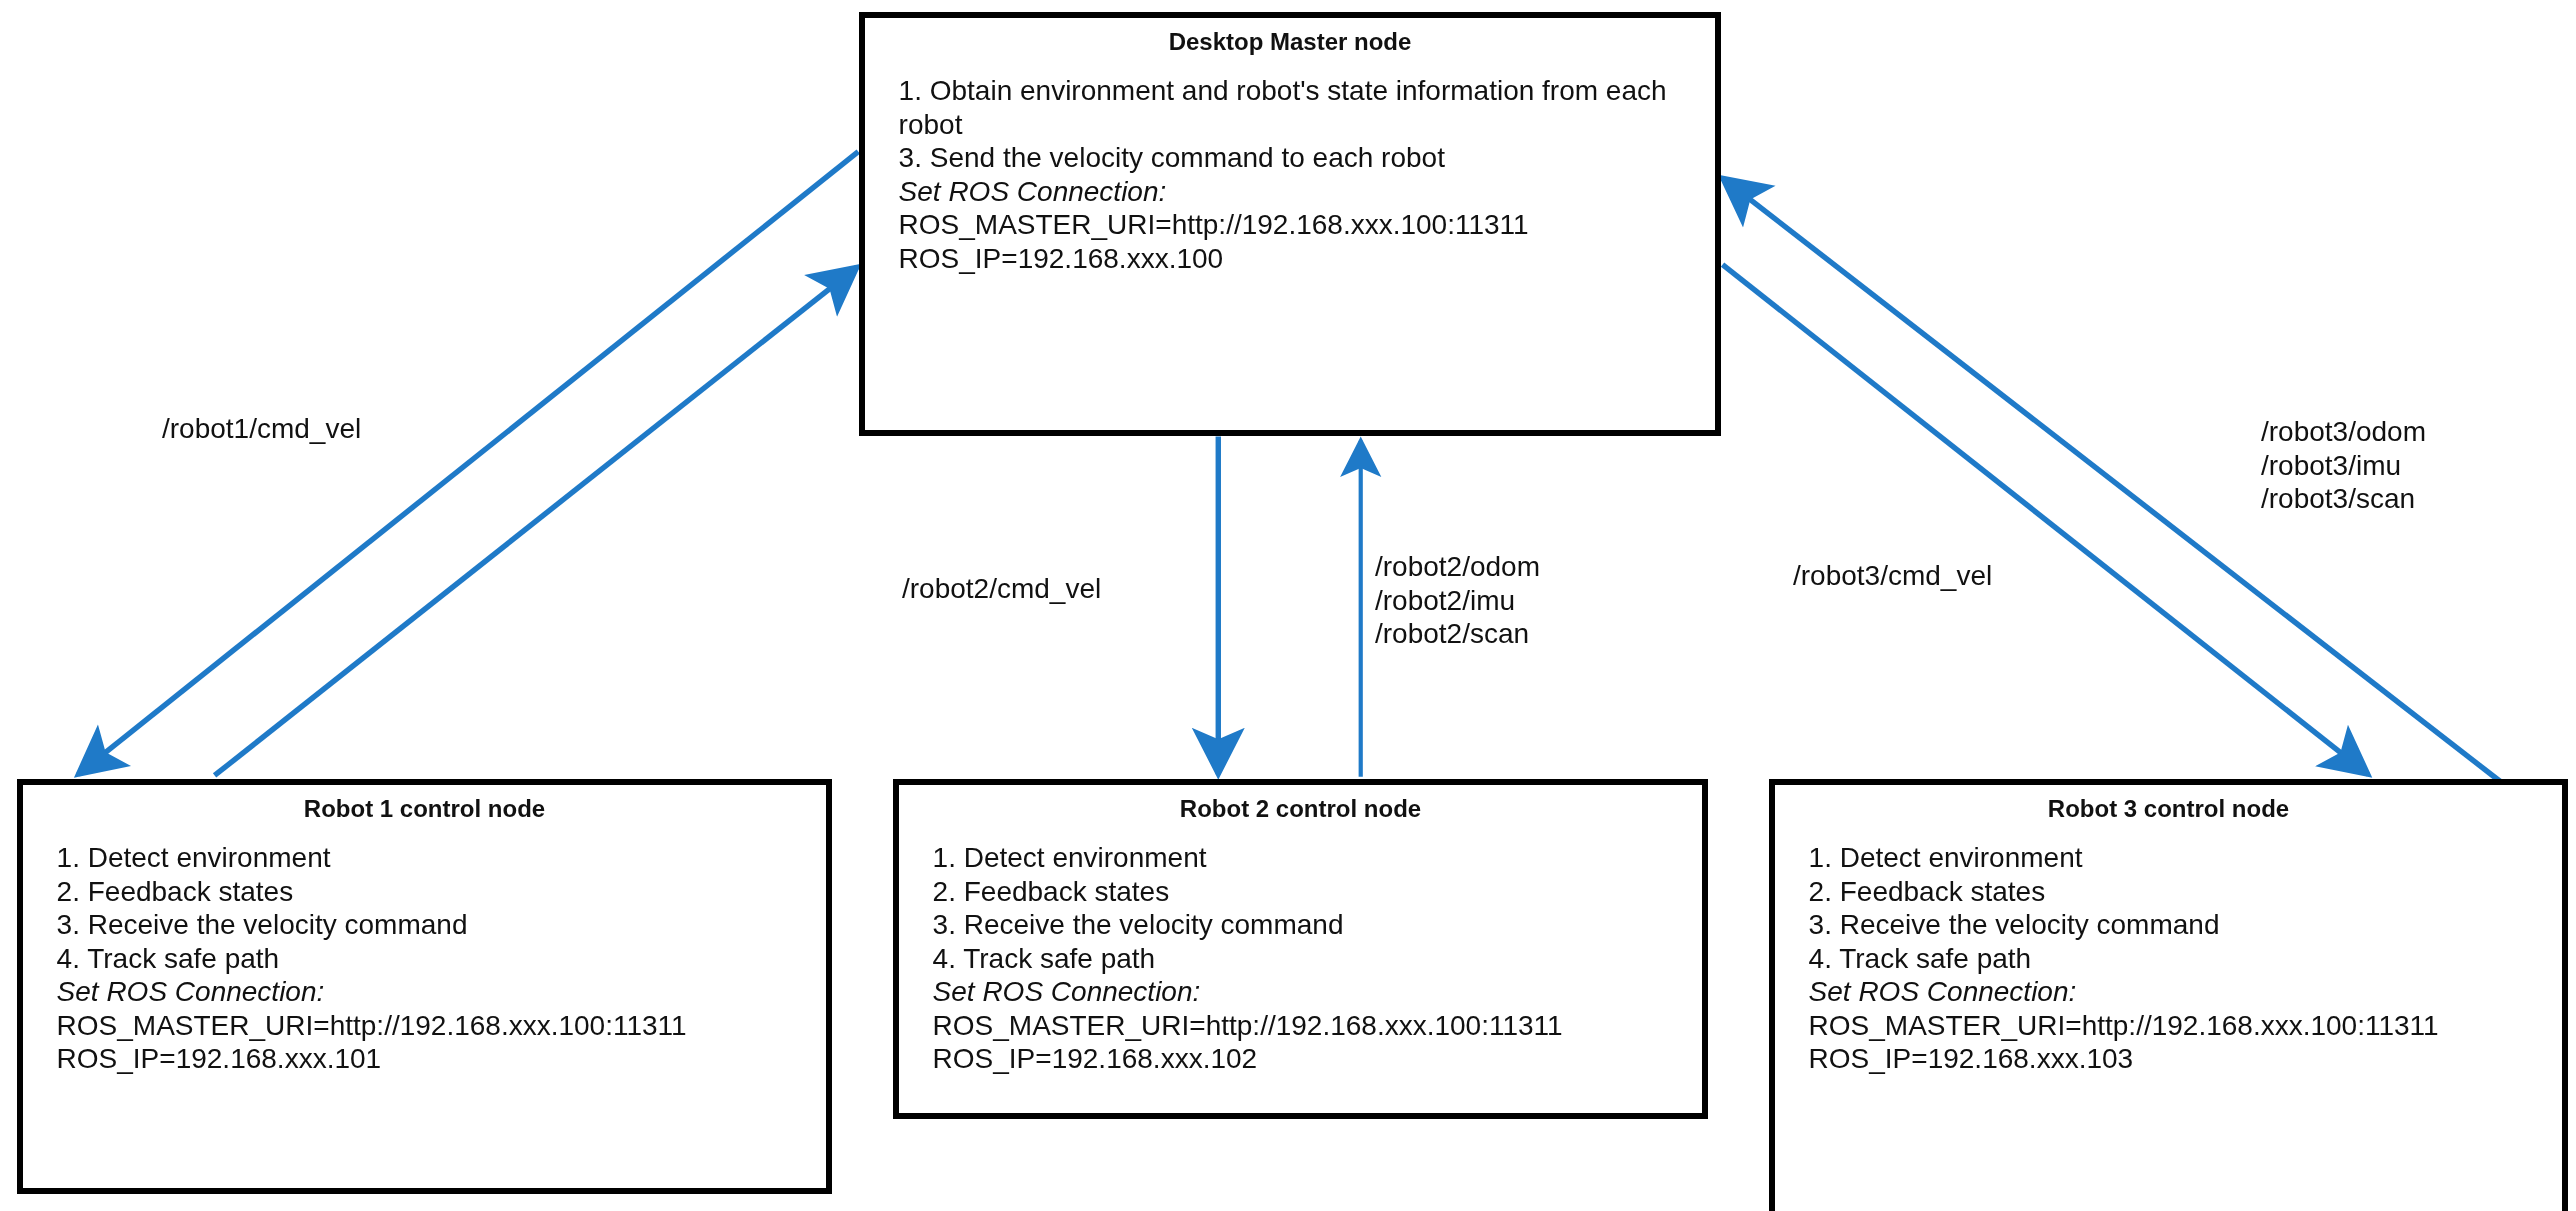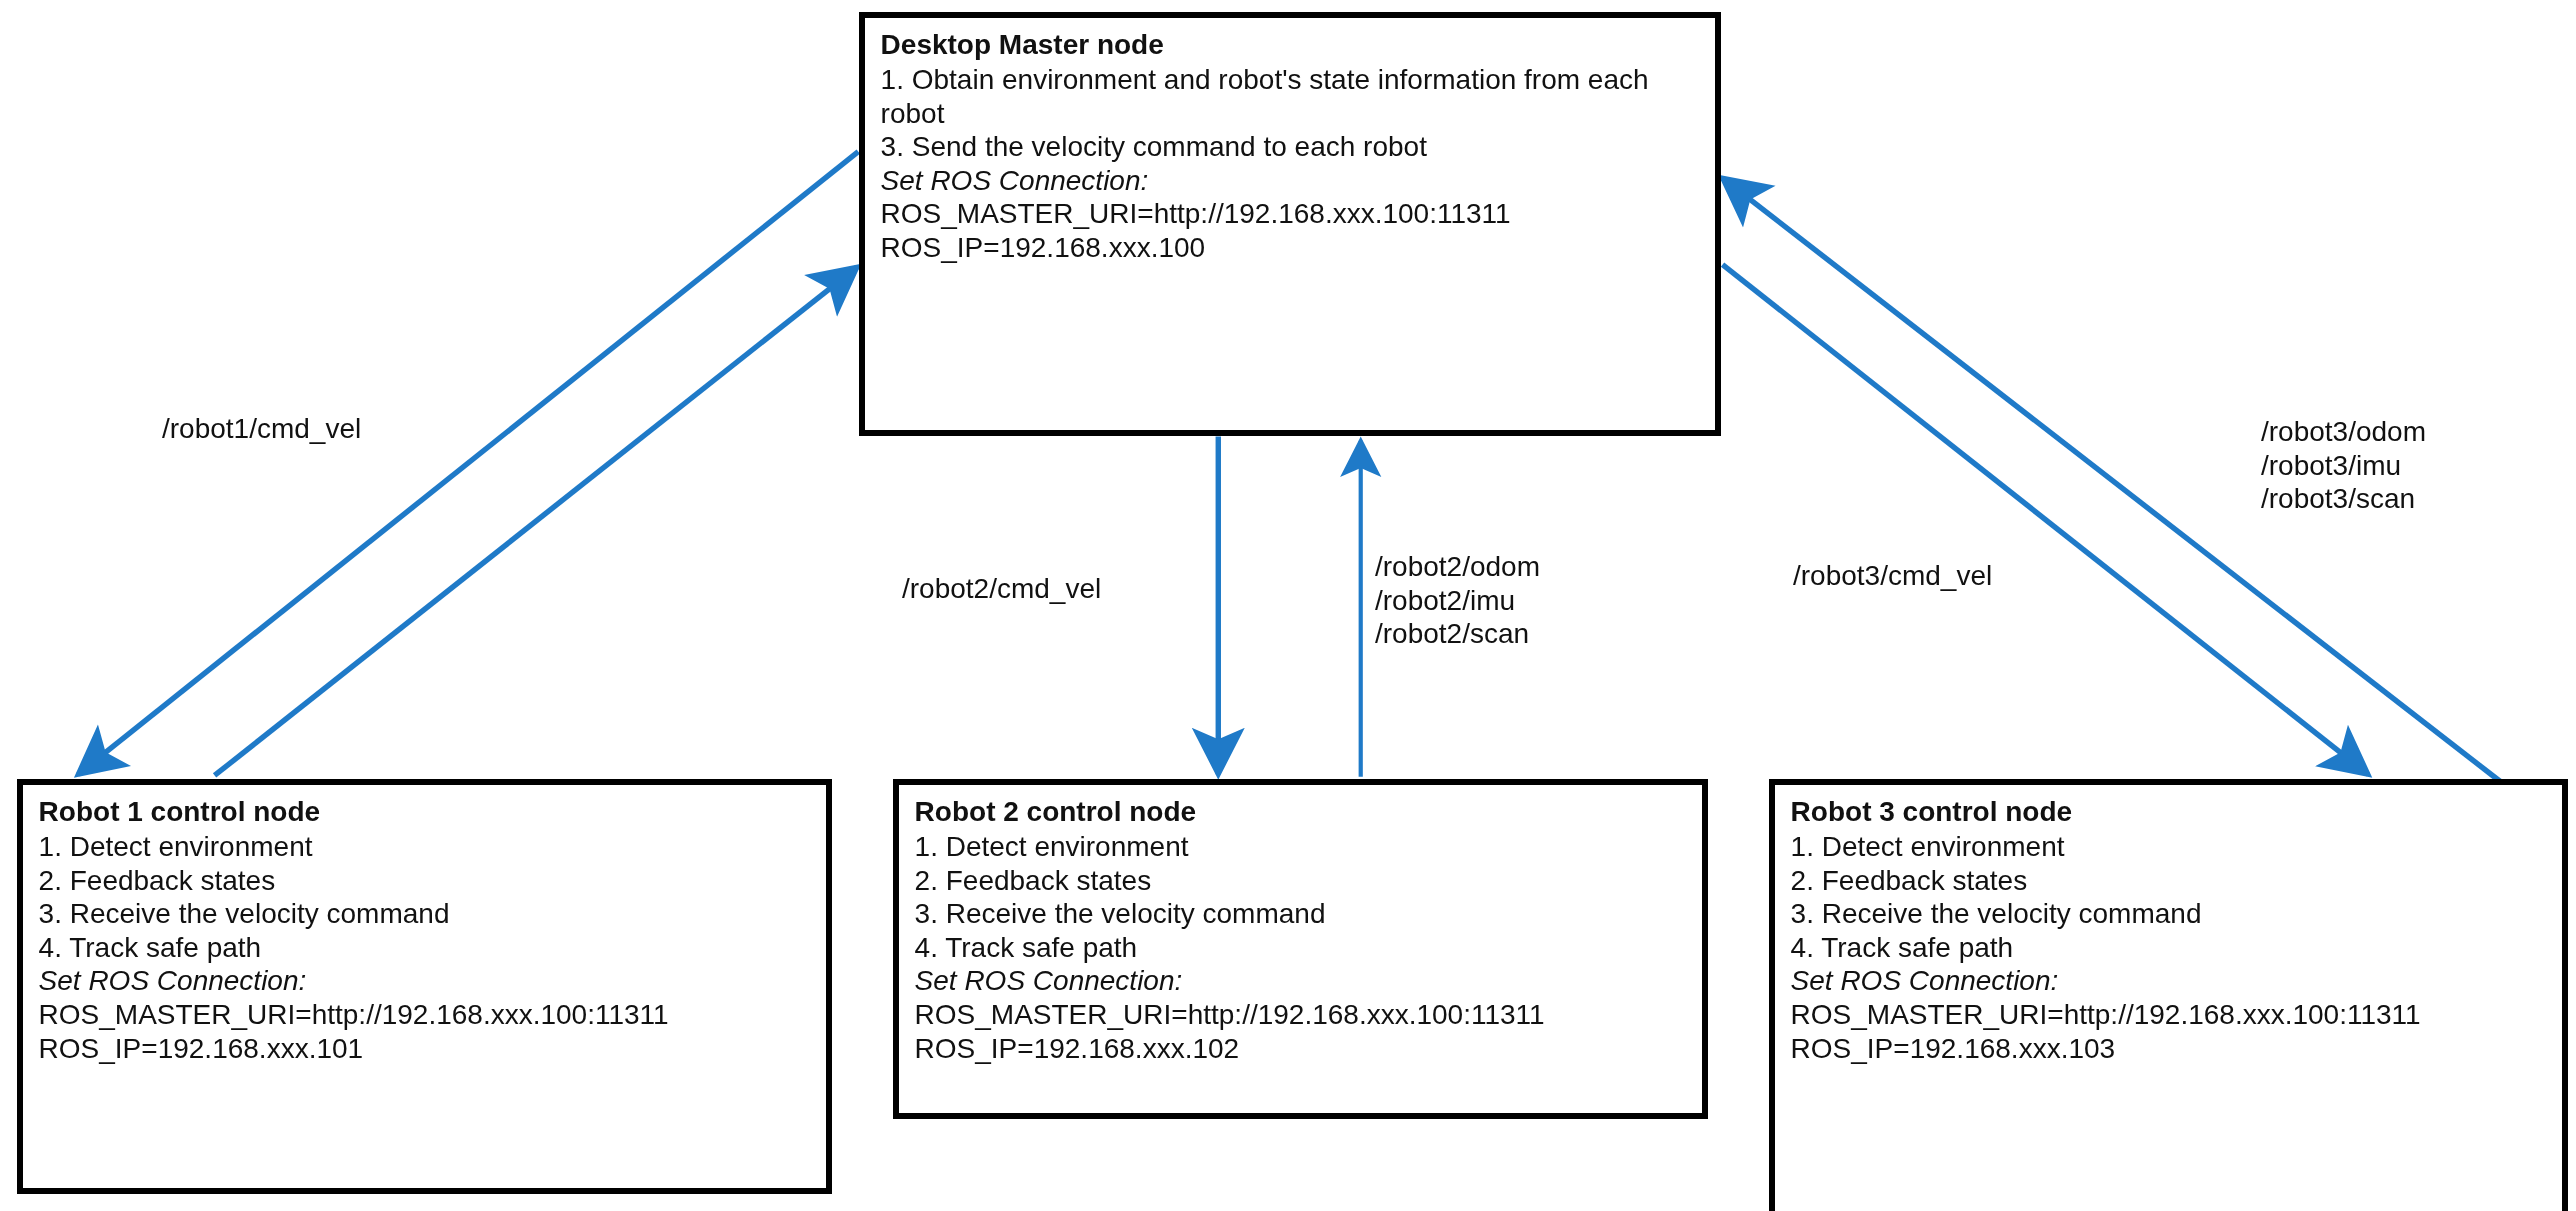--- a/index.html
+++ b/index.html
@@ -16,27 +16,28 @@
   #edges{position:absolute;left:0;top:0;width:2576px;height:1212px;}
 
   .node{
     position:absolute;
     box-sizing:border-box;
     border:6.6px solid #000000;
     background:#ffffff;
     padding:9.6px 15.6px 6px 15.6px;
   }
   .node-title{
+    text-align:center;
     font-weight:bold;
-    font-size:28px;
+    font-size:24px;
     line-height:1.18;
     margin:0 0 2.4px 0;
     white-space:nowrap;
   }
-  .node-lines{margin:0;}
+  .node-lines{margin:18px;}
   .node-line{
     font-size:28px;
     line-height:1.20;
     white-space:nowrap;
   }
   .node-line.wrap{white-space:normal;}
   .node-line.italic{font-style:italic;}
 
   .edge-label{
     position:absolute;

